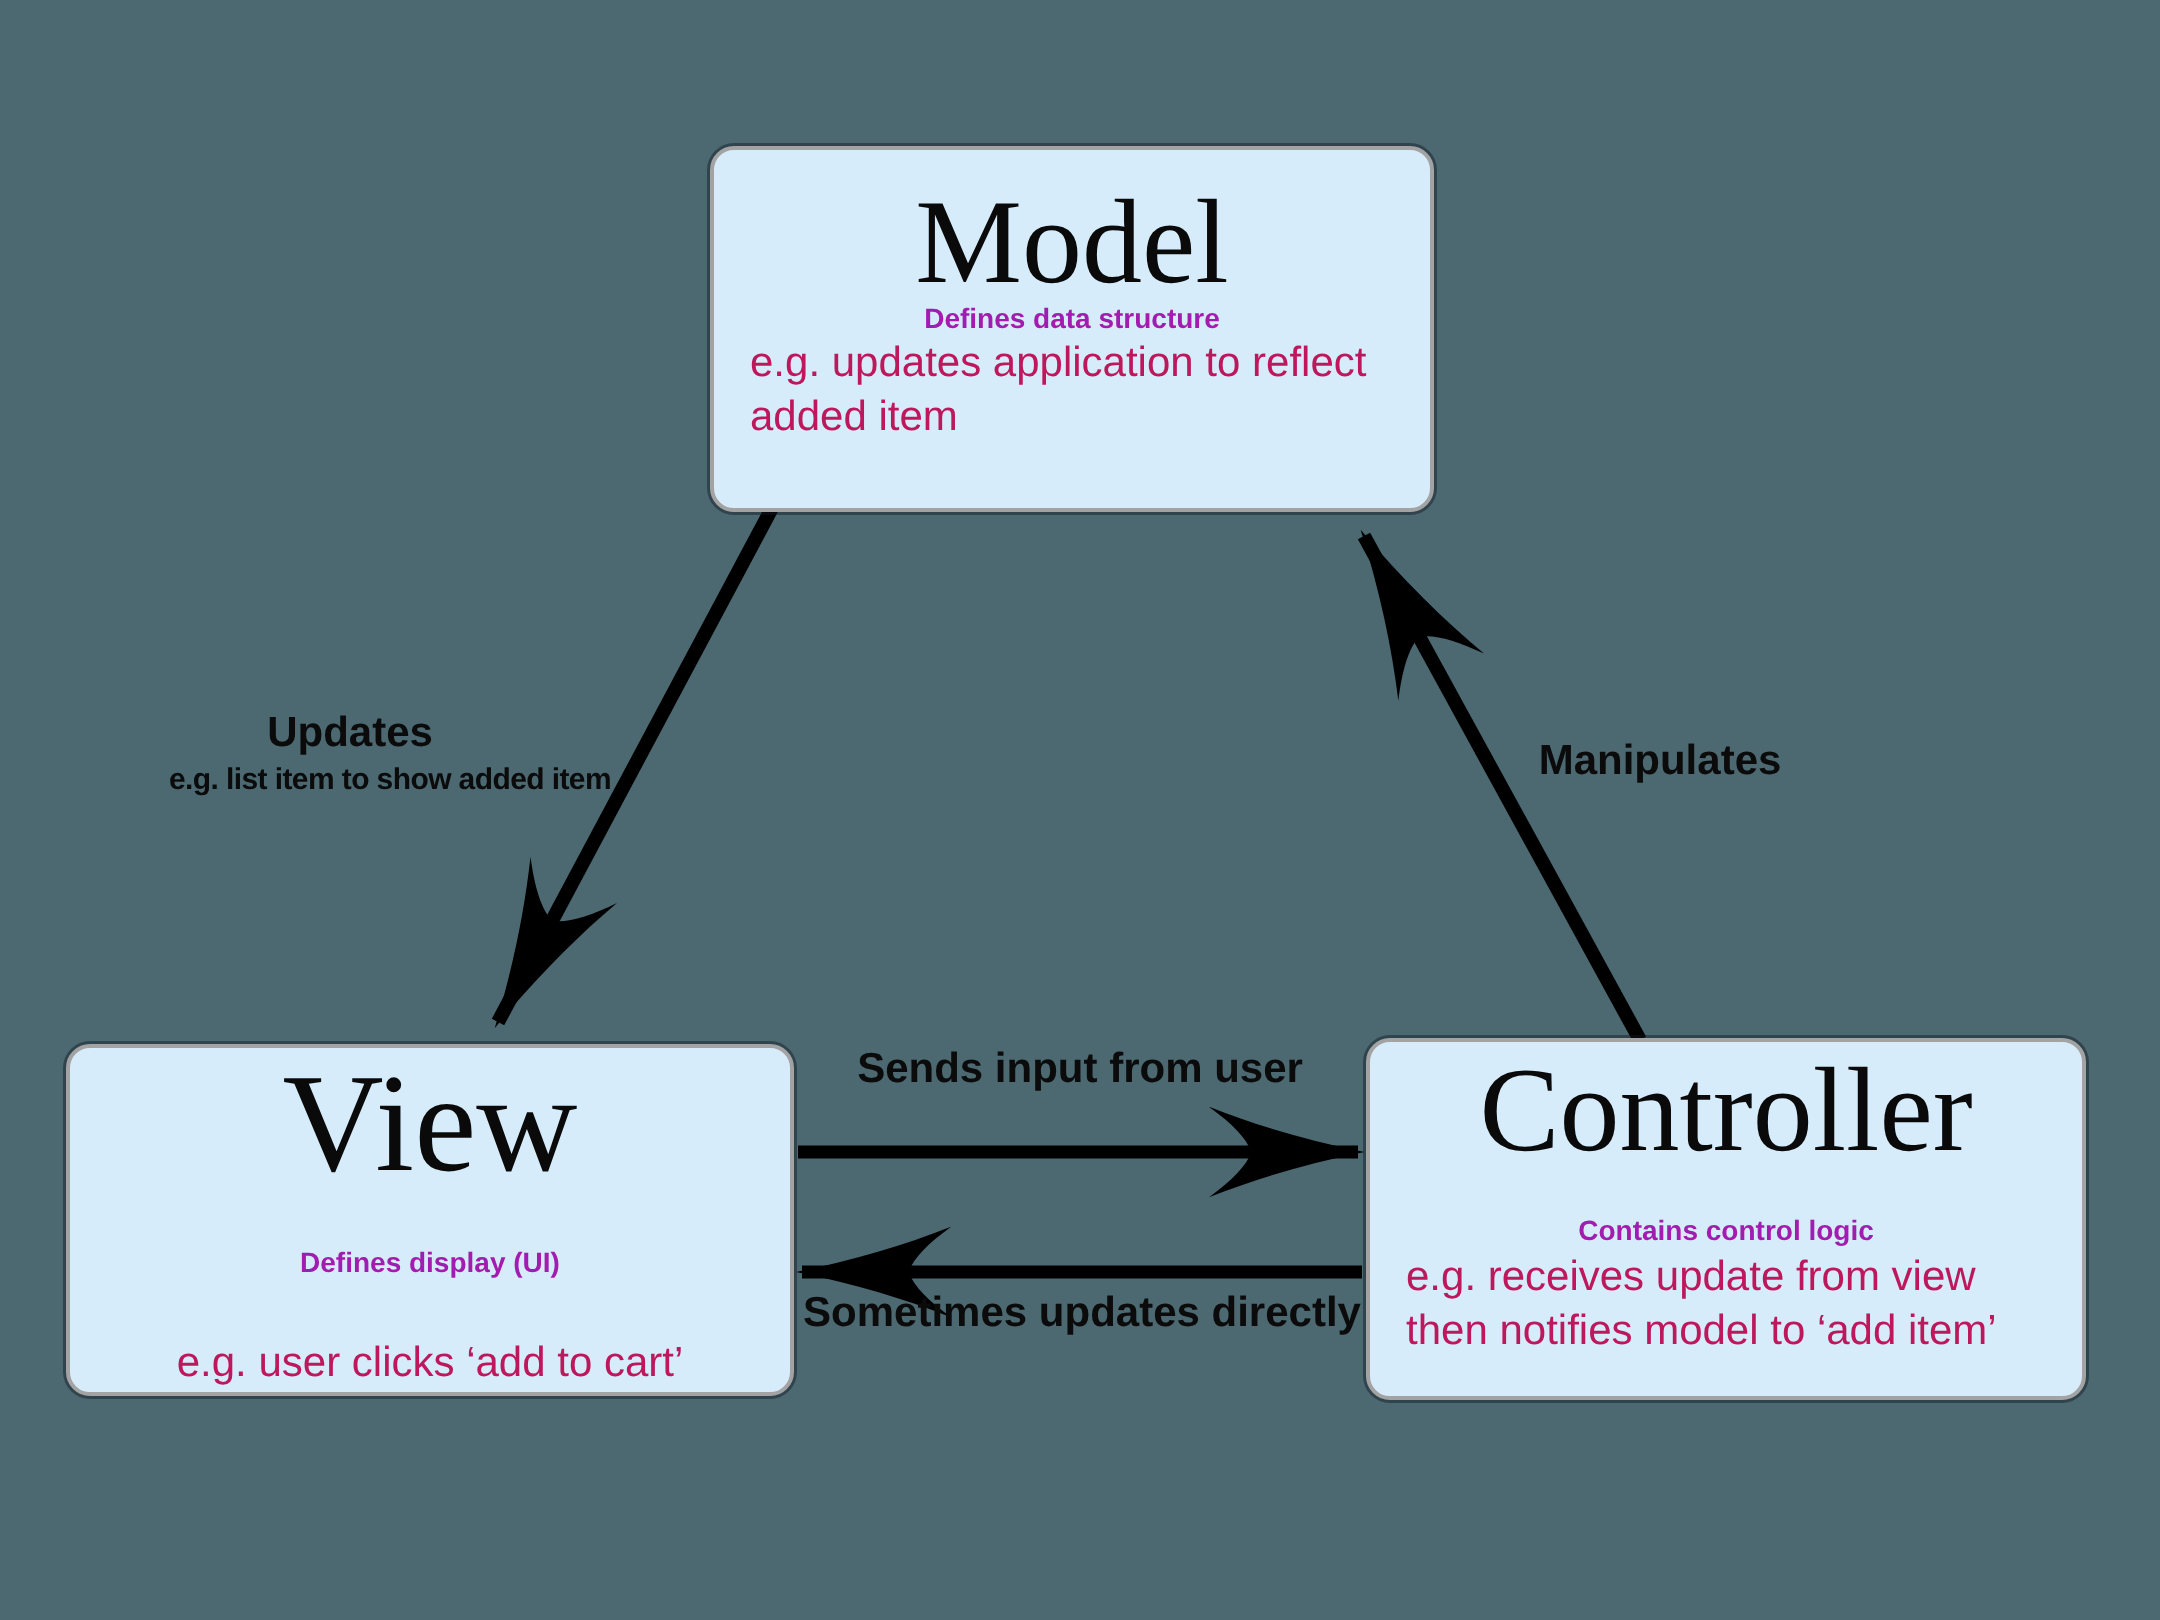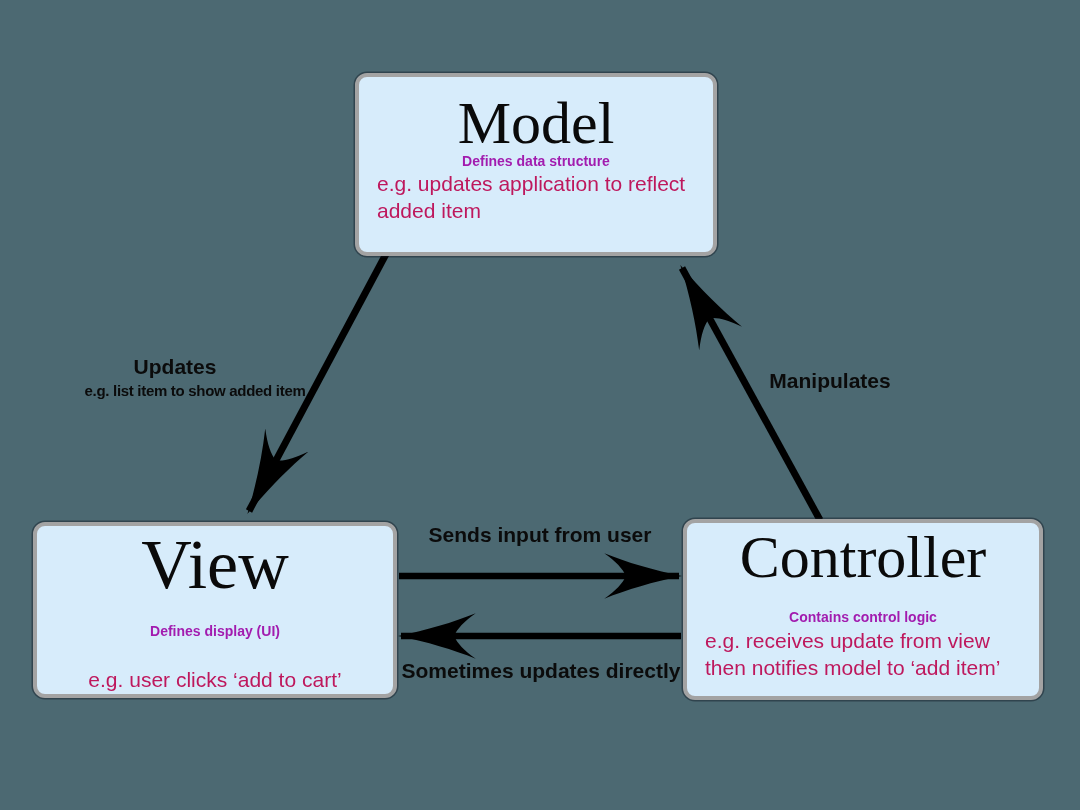--- a/index.html
+++ b/index.html
@@ -2,21 +2,21 @@
 <html><head>
 <meta charset="utf-8">
 <style>
   html,body{margin:0;padding:0;background:#4c6972;}
   .canvas{
     position:relative;width:1080px;height:810px;background:#4c6972;
     overflow:hidden;font-family:"Liberation Sans",sans-serif;
   }
   .arrow-layer{position:absolute;left:0;top:0;width:1080px;height:810px;}
   .box{
-    position:absolute;background:#d7ecfb;border:4px solid #a3a3a3;border-radius:12px;
+    position:absolute;background:#d7ecfb;border:2px solid #a3a3a3;border-radius:12px;
     box-sizing:border-box;display:flex;flex-direction:column;align-items:center;
     box-shadow:0 0 0 1.5px rgba(15,25,35,0.45);
   }
   .box-title{
     font-family:"Liberation Serif","DejaVu Serif",serif;font-weight:400;
     color:#0a0a0a;line-height:1.0;
   }
   .box-sub{font-size:14px;font-weight:600;color:#a21caf;line-height:1.15;}
   .box-ex{font-size:21px;font-weight:500;color:#be185d;line-height:1.28;}
   .ex-left{width:100%;box-sizing:border-box;padding:0 12px 0 18px;text-align:left;}
@@ -32,21 +32,21 @@
   #box-controller .box-sub{margin-top:22px;}
   #box-controller .box-ex{margin-top:3px;}
   .arrow-label{
     position:absolute;transform:translate(-50%,-50%);white-space:nowrap;
     color:#0b0b0b;font-weight:700;font-size:21px;
   }
   #lbl-updates{left:175px;top:367px;}
   #lbl-updates-sub{left:195px;top:390px;font-size:15px;letter-spacing:-0.3px;}
   #lbl-manipulates{left:830px;top:381px;}
   #lbl-sends{left:540px;top:535px;}
-  #lbl-sometimes{left:541px;top:671px;text-align:center;}
+  #lbl-sometimes{left:541px;top:657px;text-align:center;}
 </style>
 </head>
 <body>
 
 <div class="canvas">
 
   <svg class="arrow-layer" width="1080" height="810" viewBox="0 0 1080 810">
     <defs>
       <marker id="barb" viewBox="0 0 12 7" refX="11.5" refY="3.5" markerWidth="12" markerHeight="7" orient="auto" markerUnits="strokeWidth">
         <path d="M 12 3.5 C 7.5 2.6 3.5 1.4 0 0 C 1.8 1.3 2.9 2.4 3.3 3.5 C 2.9 4.6 1.8 5.7 0 7 C 3.5 5.6 7.5 4.4 12 3.5 Z" fill="#000"></path>

